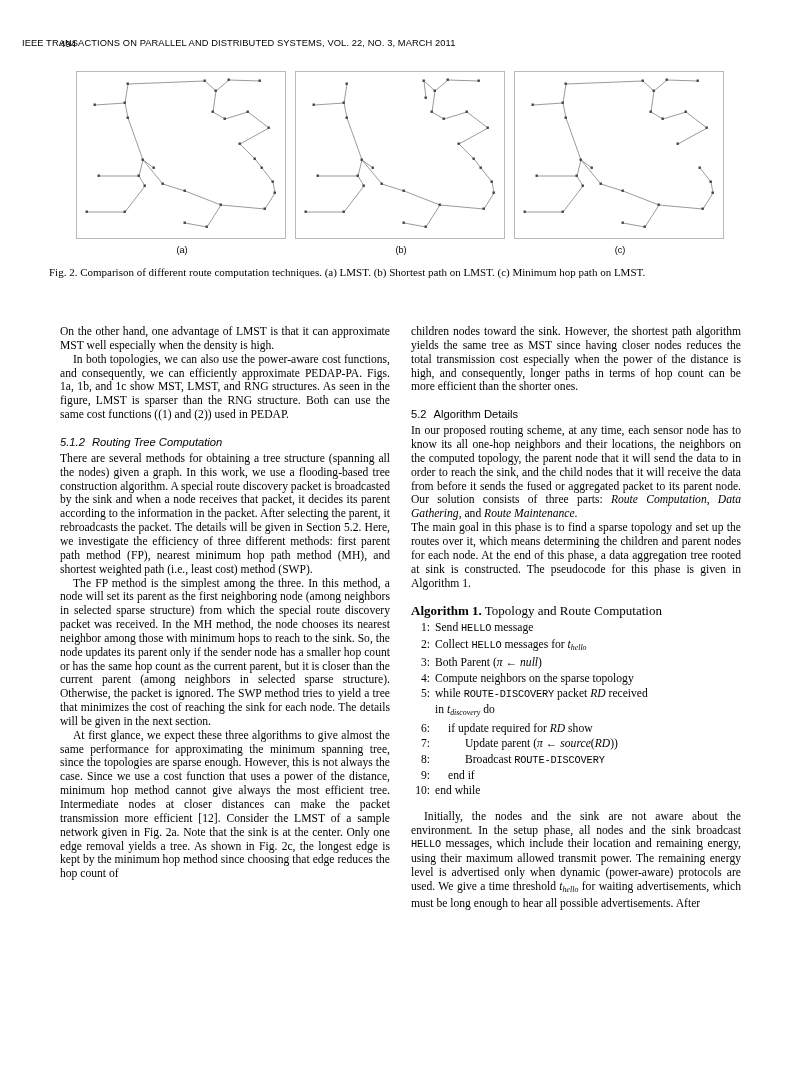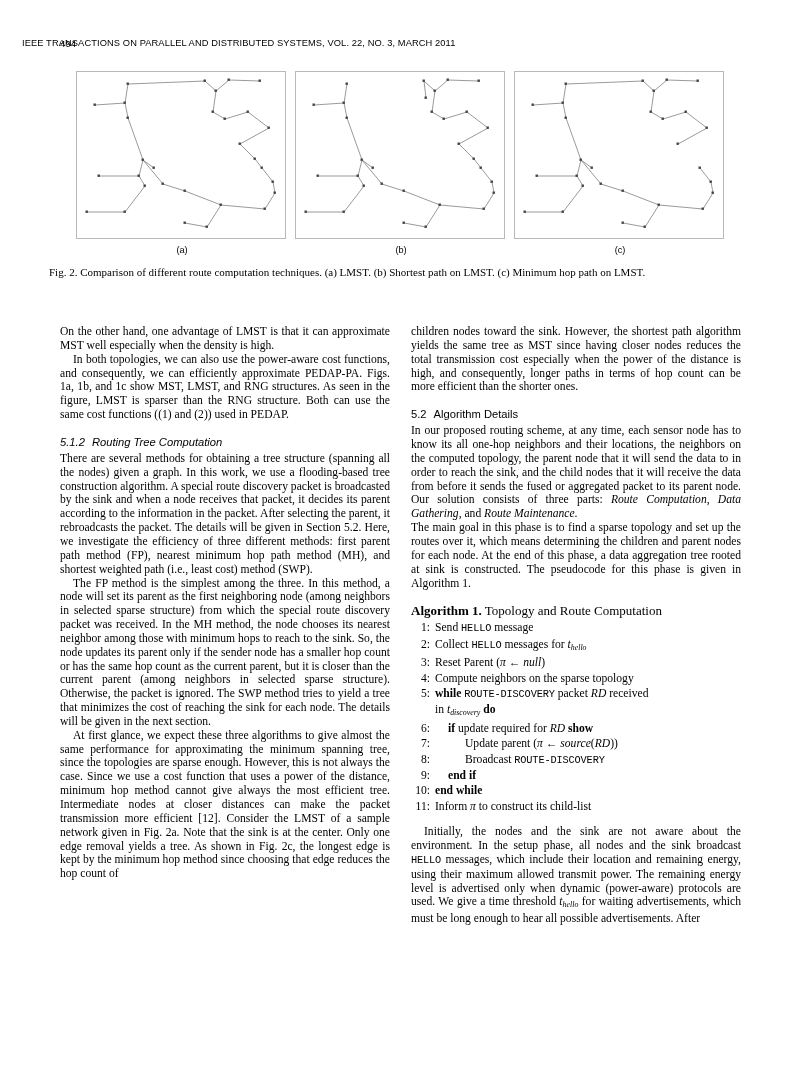--- a/index.html
+++ b/index.html
@@ -161,21 +161,21 @@
     text-align: right;
   }
   .ind1 { padding-left: 13px; display: inline-block; }
   .ind2 { padding-left: 30px; display: inline-block; }
 
   .mono {
     font-family: "Liberation Mono", monospace;
     font-size: 10.3px;
     letter-spacing: -0.15px;
   }
-  .kw { font-weight: bold; }
+  .kw { font-weight: normal; }
   .mit { font-style: italic; }
   .it  { font-style: italic; }
   sub.sb {
     font-style: italic;
     font-size: 0.68em;
     vertical-align: -0.25em;
   }
 </style>
 </head>
 <body>
@@ -431,28 +431,27 @@
 
     <p class="body noindent">The main goal in this phase is to find a sparse topology and set up the routes over it, which means determining the children and parent nodes for each node. At the end of this phase, a data aggregation tree rooted at sink is constructed. The pseudocode for this phase is given in Algorithm 1.</p>
 
     <div class="algo-title">
       <b>Algorithm 1.</b><span> Topology and Route Computation</span>
     </div>
 
     <ol class="algo-list" id="algo-list">
         <li><span class="ln">1:</span><span><span>Send </span><span class="mono">HELLO</span><span> message</span></span></li>
         <li><span class="ln">2:</span><span><span>Collect </span><span class="mono">HELLO</span><span> messages for </span><span class="mit">t</span><sub class="sb">hello</sub></span></li>
-        <li><span class="ln">3:</span><span><span>Reset Parent (</span><span class="mit">π</span><span> ← </span><span class="mit">null</span><span>)</span></span></li>
+        <li><span class="ln">3:</span><span><span>Both Parent (</span><span class="mit">π</span><span> ← </span><span class="mit">null</span><span>)</span></span></li>
         <li><span class="ln">4:</span><span><span>Compute neighbors on the sparse topology</span></span></li>
         <li><span class="ln">5:</span><span><span class="kw">while </span><span class="mono">ROUTE-DISCOVERY</span><span> packet </span><span class="mit">RD</span><span> received</span></span></li>
         <li><span class="ln"></span><span style="padding-left: 0px;"><span>in </span><span class="mit">t</span><sub class="sb">discovery</sub><span> </span><span class="kw">do</span></span></li>
         <li><span class="ln">6:</span><span class="ind1"><span class="kw">if </span><span>update required for </span><span class="mit">RD</span><span> </span><span class="kw">show</span></span></li>
         <li><span class="ln">7:</span><span class="ind2"><span>Update parent (</span><span class="mit">π</span><span> ← </span><span class="mit">source</span><span>(</span><span class="mit">RD</span><span>))</span></span></li>
         <li><span class="ln">8:</span><span class="ind2"><span>Broadcast </span><span class="mono">ROUTE-DISCOVERY</span></span></li>
         <li><span class="ln">9:</span><span class="ind1"><span class="kw">end if</span></span></li>
         <li><span class="ln">10:</span><span><span class="kw">end while</span></span></li>
-        <li><span class="ln">11:</span><span><span>Inform </span><span class="mit">π</span><span> to construct its child-list</span></span></li>
       </ol>
 
     <p class="body" style="margin-top:11px;"><span>Initially, the nodes and the sink are not aware about the environment. In the setup phase, all nodes and the sink broadcast </span><span class="mono">HELLO</span><span> messages, which include their location and remaining energy, using their maximum allowed transmit power. The remaining energy level is advertised only when dynamic (power-aware) protocols are used. We give a time threshold </span><span class="it">t</span><sub class="sb">hello</sub><span> for waiting advertisements, which must be long enough to hear all possible advertisements. After</span></p>
   </div>
 
 </div>
 
 </body></html>

